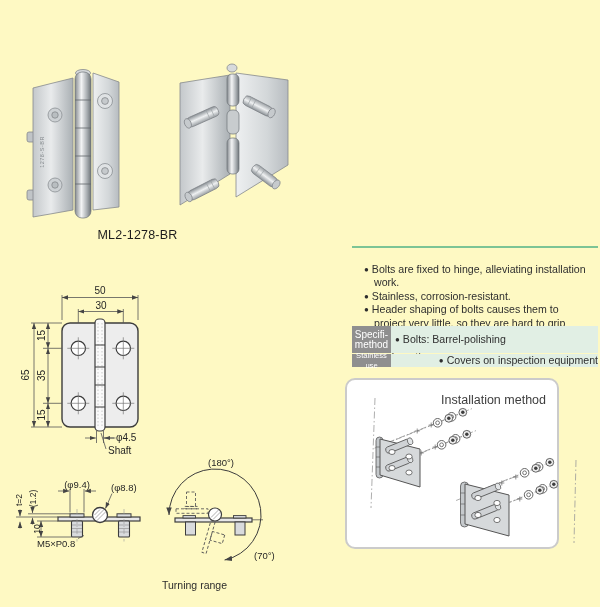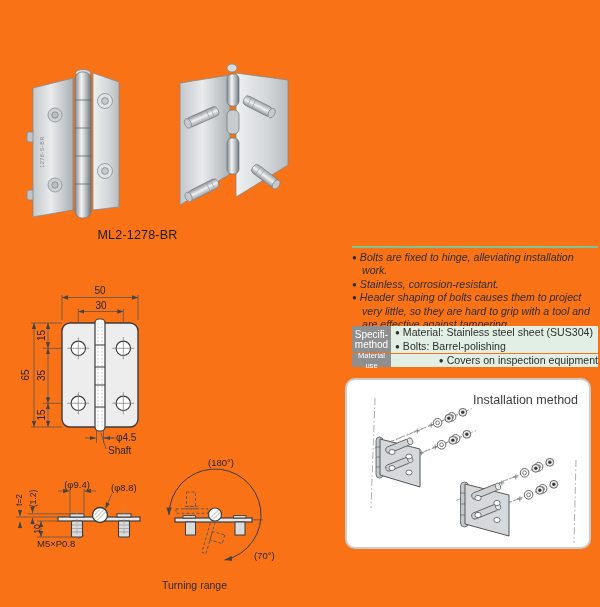--- a/index.html
+++ b/index.html
@@ -1,41 +1,41 @@
 <!DOCTYPE html>
 <html><head>
 <meta charset="utf-8">
 <style>
   html,body{margin:0;padding:0;background:#fff;}
-  .page{position:relative;width:600px;height:607px;background:#f97316;overflow:hidden;
+  .page{position:relative;width:600px;height:607px;background:#fef9c3;overflow:hidden;
         font-family:"Liberation Sans","DejaVu Sans",sans-serif;color:#2f2f2f;}
   .abs{position:absolute;}
   
   .model-label{position:absolute;left:70px;top:228px;width:135px;text-align:center;
                font-size:12.5px;color:#1c1c1c;letter-spacing:.2px;}
   
   .features{position:absolute;left:352px;top:246px;width:246px;border-top:2px solid #7cc495;padding-top:3px;}
-  .features ul{margin:0;padding:0;list-style:none;font-style:italic;}
+  .features ul{margin:12px;padding:0;list-style:none;}
   .features li{font-size:10.6px;line-height:13.4px;color:#2e2e2e;padding-left:10px;text-indent:-10px;}
   .features .b{margin-right:3px;font-size:8px;vertical-align:1px;}
   
   .specs{position:absolute;left:352px;top:326px;width:246px;font-size:10.6px;}
   .specs .row{display:flex;margin-bottom:1px;}
   .specs .lbl{width:39px;background:#8f8f8f;color:#fff;display:flex;flex-direction:column;
               align-items:center;justify-content:center;font-size:10px;line-height:9.5px;text-align:center;}
   .specs .lbl.small{font-size:7.6px;}
   .specs .vals{flex:1;background:#e1efe4;padding-left:4px;}
   .specs .vline{line-height:13.4px;white-space:nowrap;}
   .specs .b{margin-right:3px;font-size:8px;vertical-align:1px;}
   .row1{height:27px;}
   .row1 .vals{display:flex;flex-direction:column;justify-content:center;}
   .row2{height:13px;}
   .row2 .vals{display:flex;align-items:center;justify-content:flex-end;}
   
-  .install{position:absolute;left:345px;top:378px;width:246px;height:171px;background:#fff;
+  .install{position:absolute;left:345px;top:378px;width:214px;height:171px;background:#fff;
            border:2px solid #cbcbcb;border-radius:10px;box-sizing:border-box;}
   .install .title{position:absolute;right:11px;top:13px;font-size:12.5px;color:#3d3d3d;}
   svg text{font-family:"Liberation Sans","DejaVu Sans",sans-serif;}
 </style>
 </head>
 <body>
 
 <div class="page">
 
   <svg width="0" height="0" style="position:absolute" aria-hidden="true">
@@ -133,27 +133,26 @@
     </ul>
   </div>
 
   <div class="specs">
     <div class="row row1">
       <div class="lbl">
         <span>Specifi-</span>
         <span>method</span>
       </div>
       <div class="vals">
-        <div class="vline"><span class="b">●</span><span>Material: Stainless steel sheet (SUS304)</span></div>
         <div class="vline"><span class="b">●</span><span>Bolts: Barrel-polishing</span></div>
       </div>
     </div>
     <div class="row row2">
       <div class="lbl small">
-        <span>Material use</span>
+        <span>Stainless use</span>
       </div>
       <div class="vals">
         <div class="vline"><span class="b">●</span><span>Covers on inspection equipment</span></div>
       </div>
     </div>
   </div>
 
   <svg class="abs" style="left:15px;top:282px" width="175" height="180" viewBox="0 0 175 180">
     <rect x="47" y="41" width="76" height="104" rx="8" fill="#ededed" stroke="#3c3c3c" stroke-width="1.4"></rect>
     <rect x="80" y="37" width="10" height="112" rx="4" fill="#fafafa" stroke="#3c3c3c" stroke-width="1.2"></rect>

